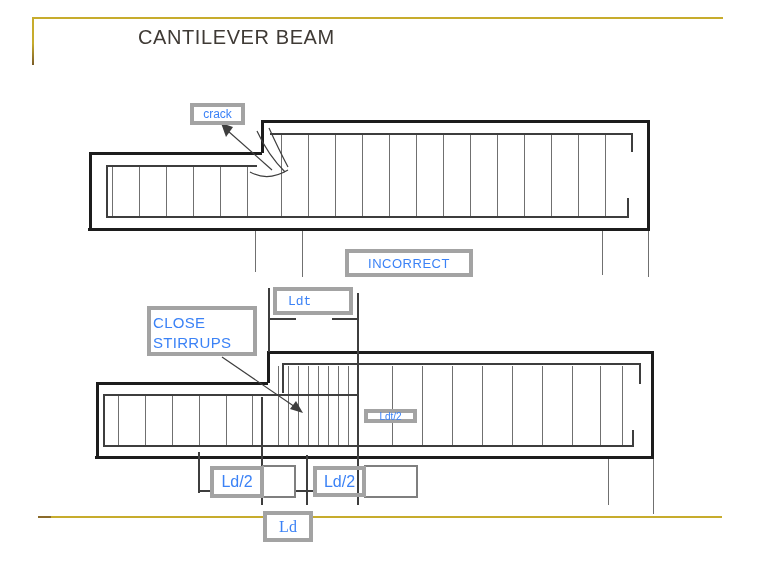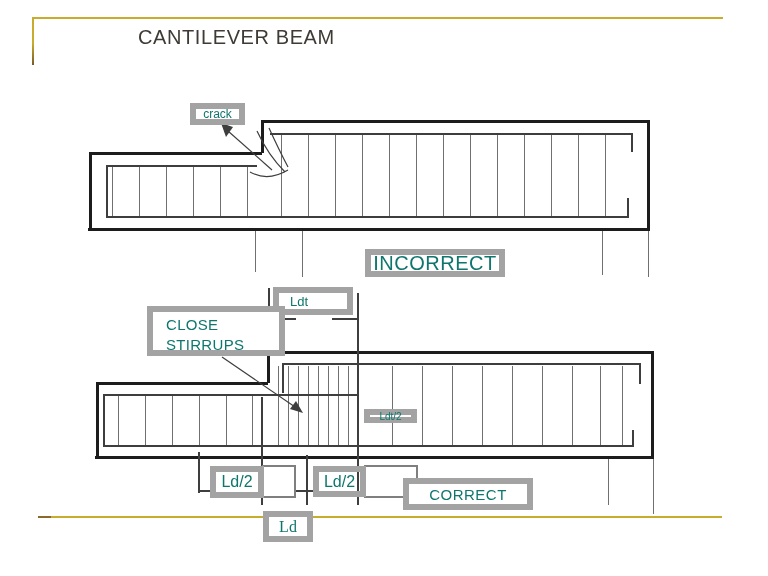--- a/index.html
+++ b/index.html
@@ -7,31 +7,31 @@
     position:relative;width:768px;height:576px;background:#ffffff;overflow:hidden;
     font-family:"Liberation Sans",sans-serif;color:#3a3530;
   }
   .decor{position:absolute;z-index:1;}
   #title{
     position:absolute;left:121px;top:26px;z-index:2;
     font-size:20px;letter-spacing:0.6px;color:#3f3a35;white-space:nowrap;margin-left:17px;
   }
   svg.linework{position:absolute;left:0;top:0;z-index:2;}
   .labelbox{
-    position:absolute;z-index:3;border:6px solid #a3a3a3;background:#ffffff;
+    position:absolute;z-index:3;border:4px solid #a3a3a3;background:#ffffff;
     display:flex;align-items:center;justify-content:center;
-    color:#0f766e;box-sizing:border-box;white-space:nowrap;
+    color:#3b82f6;box-sizing:border-box;white-space:nowrap;
   }
-  .labelbox.leftalign{justify-content:flex-start;}
+  .labelbox.leftalign{justify-content:flex-start;font-family:Liberation Mono, monospace;}
   #crack-label{left:190px;top:103px;width:55px;height:22px;font-size:12px;}
-  #incorrect-label{left:365px;top:249px;width:140px;height:28px;font-size:20px;letter-spacing:0.5px;}
+  #incorrect-label{left:345px;top:249px;width:128px;height:28px;font-size:13px;letter-spacing:0.5px;}
   #ldt-label{left:273px;top:287px;width:80px;height:28px;font-size:13px;padding-left:11px;}
   #close-stirrups-label{
-    left:147px;top:306px;width:138px;height:50px;font-size:15px;line-height:1.35;
-    padding-left:13px;white-space:normal;align-items:flex-start;padding-top:3px;letter-spacing:0.3px;
+    left:147px;top:306px;width:110px;height:50px;font-size:15px;line-height:1.35;
+    padding-left:2px;white-space:normal;align-items:flex-start;padding-top:3px;letter-spacing:0.3px;
   }
   #ldt2-label{left:364px;top:409px;width:53px;height:14px;font-size:10px;}
   #ld2-left-label{left:210px;top:466px;width:54px;height:32px;font-size:16px;background:transparent;}
   #ld2-right-label{left:313px;top:466px;width:53px;height:31px;font-size:16px;background:transparent;}
   #correct-label{left:403px;top:478px;width:130px;height:32px;font-size:15px;letter-spacing:0.5px;}
   #ld-label{left:263px;top:511px;width:50px;height:31px;font-size:16px;font-family:Liberation Serif, serif;}
 </style>
 </head>
 <body>
 
@@ -117,16 +117,15 @@
     </g>
   </svg>
 
   <div class="labelbox" id="crack-label">crack</div>
   <div class="labelbox" id="incorrect-label">INCORRECT</div>
   <div class="labelbox leftalign" id="ldt-label">Ldt</div>
   <div class="labelbox" id="close-stirrups-label">CLOSE STIRRUPS</div>
   <div class="labelbox" id="ldt2-label">Ldt/2</div>
   <div class="labelbox" id="ld2-left-label">Ld/2</div>
   <div class="labelbox" id="ld2-right-label">Ld/2</div>
-  <div class="labelbox" id="correct-label">CORRECT</div>
   <div class="labelbox" id="ld-label">Ld</div>
 
 </div>
 
 </body></html>

